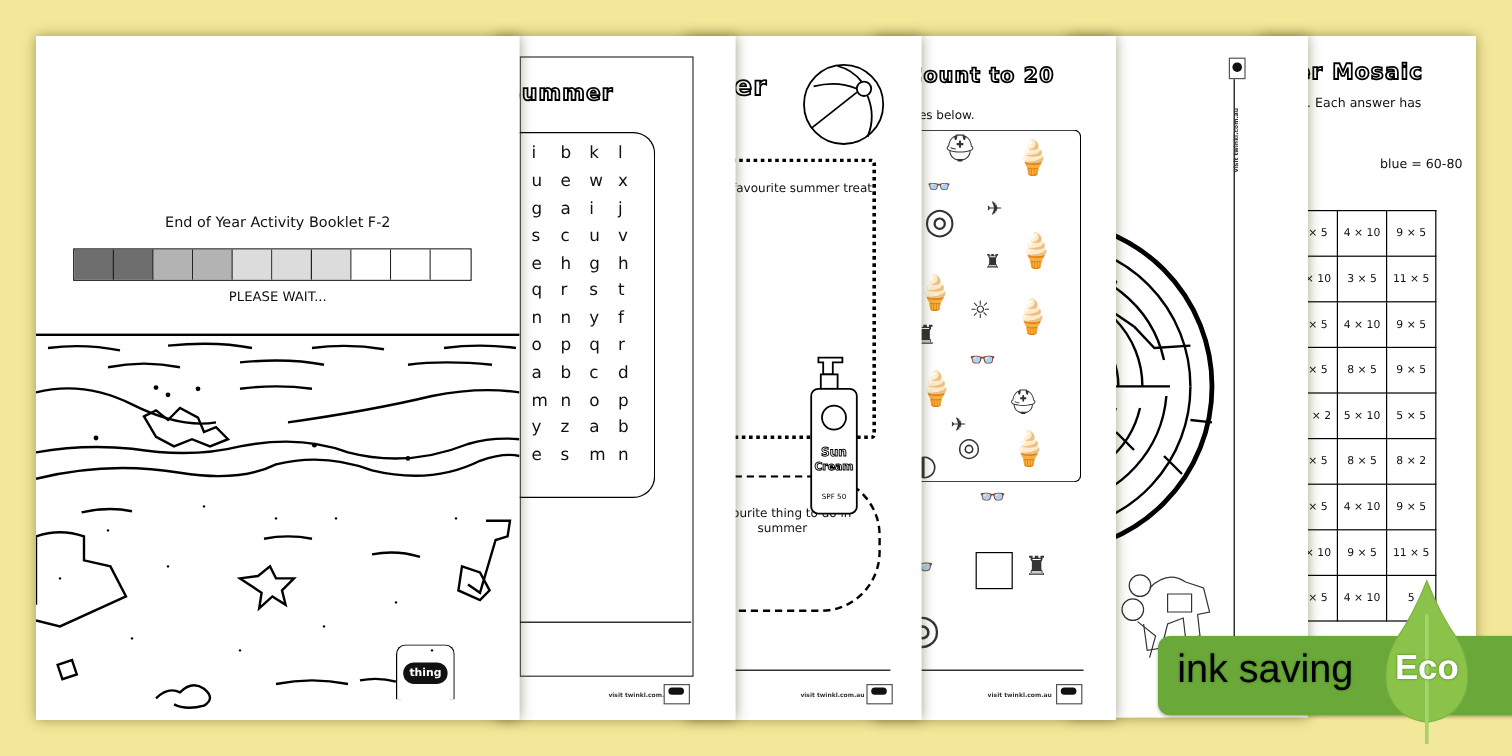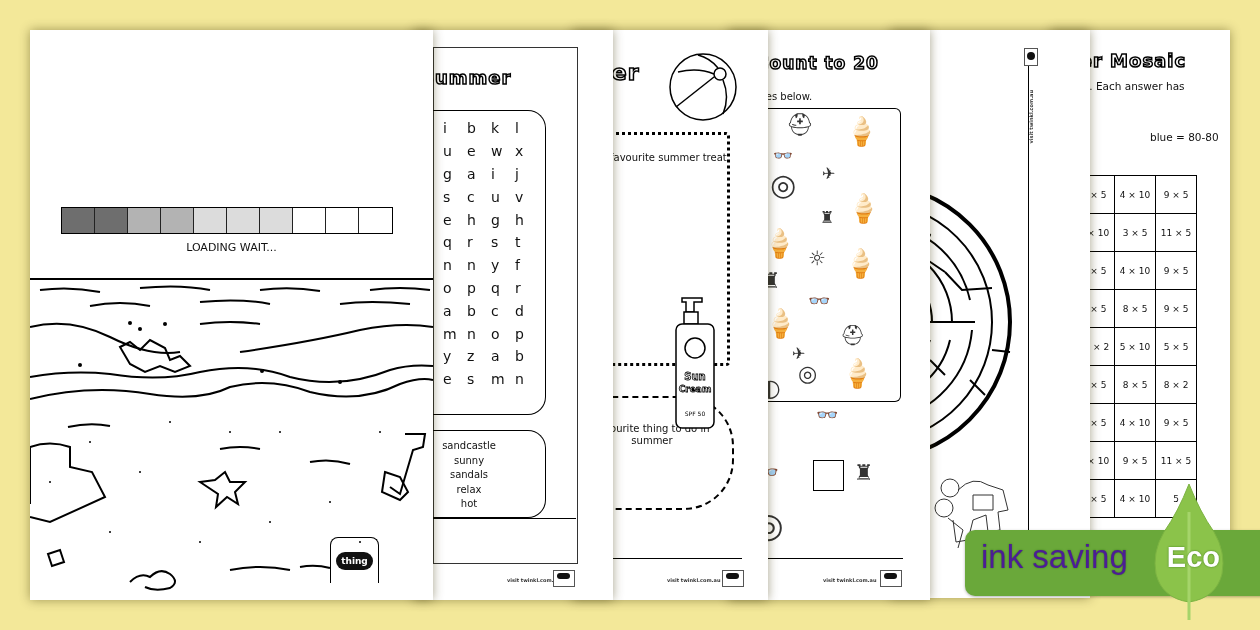--- a/index.html
+++ b/index.html
@@ -58,31 +58,31 @@
   .maze-badge::before{content:"";position:absolute;left:2px;top:3px;width:8px;height:8px;background:#111;border-radius:4px;}
   .kids{position:absolute;left:38px;top:440px;width:90px;height:80px;}
   
   .mos-title{position:absolute;left:10px;top:20px;font-size:18px;}
   .mos-instr{position:absolute;left:22px;top:50px;font-size:10.5px;color:#111;}
   .mos-key{position:absolute;left:100px;top:101px;font-size:10.5px;color:#111;}
   .mos-table{position:absolute;left:-20px;top:145px;border-collapse:collapse;}
   .mos-table td{border:1px solid #000;height:37px;font-size:9px;text-align:center;color:#111;padding:0;}
   
   .eco{position:absolute;left:965px;top:530px;width:310px;height:66px;background:#6aa83a;border-radius:10px;z-index:20;box-shadow:0 1px 3px rgba(0,0,0,0.3);}
-  .eco-text{position:absolute;left:16px;top:8px;font-size:33px;color:#4c1d95;font-family:"Liberation Sans",sans-serif;text-shadow:0 0 2px #3c7a18;}
+  .eco-text{position:absolute;left:16px;top:8px;font-size:33px;color:#000000;font-family:"Liberation Sans",sans-serif;text-shadow:0 0 2px #3c7a18;}
   .leaf{position:absolute;left:1152px;top:482px;width:74px;height:140px;z-index:21;}
-  .eco-label{position:absolute;left:1158px;top:541px;width:62px;text-align:right;font-size:29px;font-weight:bold;color:#fff;font-family:"Liberation Sans",sans-serif;z-index:22;text-shadow:0 0 2px #3c7a18;}
+  .eco-label{position:absolute;left:1158px;top:541px;width:62px;text-align:center;font-size:29px;font-weight:bold;color:#fff;font-family:"Liberation Sans",sans-serif;z-index:22;text-shadow:0 0 2px #3c7a18;}
 </style>
 </head>
 <body>
 
 <div class="page" id="p6">
   <div class="mos-title outline-title">mer Mosaic</div>
   <div class="mos-instr">ure. Each answer has</div>
-  <div class="mos-key">blue = 80-80</div>
+  <div class="mos-key">blue = 60-80</div>
   <table class="mos-table">
     <tbody id="mos-body">
         <tr>
           <td style="width: 38px; text-align: right; padding-right: 4px;">2</td>
           <td style="width: 40px; text-align: center; padding-right: 0px;">8 × 5</td>
           <td style="width: 40px; text-align: center; padding-right: 0px;">4 × 10</td>
           <td style="width: 40px; text-align: center; padding-right: 0px;">9 × 5</td>
         </tr>
         <tr>
           <td style="width: 38px; text-align: right; padding-right: 4px;">5</td>
@@ -313,47 +313,41 @@
         <span>a</span>
         <span>b</span>
       </div>
       <div class="ws-row">
         <span>e</span>
         <span>s</span>
         <span>m</span>
         <span>n</span>
       </div>
     </div>
-  <div class="ws-words" id="ws-words">
-      <div>sandcastle</div>
-      <div>sunny</div>
-      <div>sandals</div>
-      <div>relax</div>
-      <div>hot</div>
-    </div>
   <div class="footer-rule" style="left:20px;top:488px;width:143px;"></div>
   <div class="footer-link" style="left:94px;top:547px;">visit twinkl.com.au</div>
   <div class="footer-badge" style="left:140px;top:540px;"></div>
   <div class="inner-shadow"></div>
 </div>
 
 <div class="page" id="p1">
+  <div class="cover-booklet">End of Year Activity Booklet F-2</div>
   <div class="progress" id="progress">
       <div class="cell" style="background: rgb(110, 110, 110);"></div>
       <div class="cell" style="background: rgb(110, 110, 110);"></div>
       <div class="cell" style="background: rgb(179, 179, 179);"></div>
       <div class="cell" style="background: rgb(179, 179, 179);"></div>
       <div class="cell" style="background: rgb(220, 220, 220);"></div>
       <div class="cell" style="background: rgb(220, 220, 220);"></div>
       <div class="cell" style="background: rgb(220, 220, 220);"></div>
       <div class="cell" style="background: rgb(255, 255, 255);"></div>
       <div class="cell" style="background: rgb(255, 255, 255);"></div>
       <div class="cell" style="background: rgb(255, 255, 255);"></div>
     </div>
-  <div class="cover-wait">LOADING WAIT...</div>
+  <div class="cover-wait">PLEASE WAIT...</div>
   <div class="cover-rule"></div>
   <svg style="position:absolute;left:0;top:252px;" width="403" height="318" viewBox="0 0 403 318">
     <g fill="none" stroke="#000" stroke-width="2">
       <path d="M10 8 Q40 4 70 10"></path>
         <path d="M110 6 Q150 2 180 8"></path>
         <path d="M230 8 Q260 4 290 9"></path>
         <path d="M340 8 Q370 4 400 8"></path>
       <path d="M60 24 Q90 18 120 24"></path>
         <path d="M170 20 Q210 16 240 22"></path>
         <path d="M310 22 Q340 18 380 22"></path>

